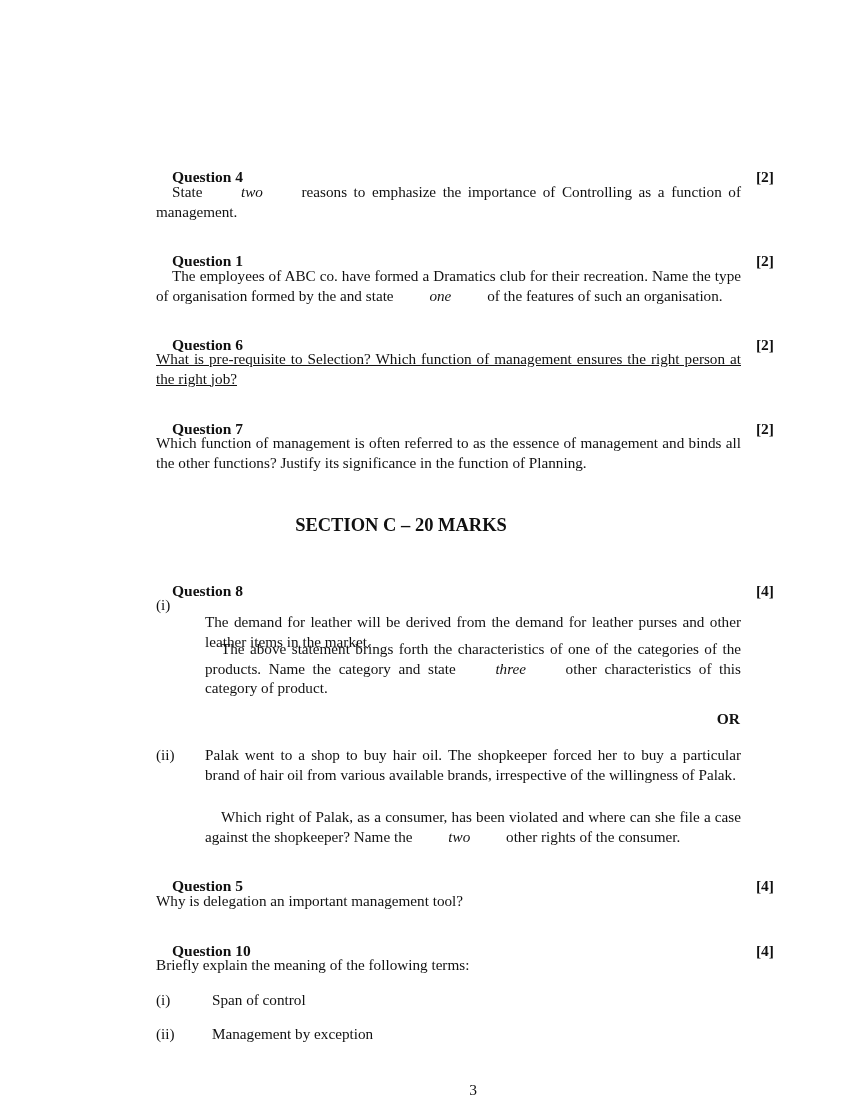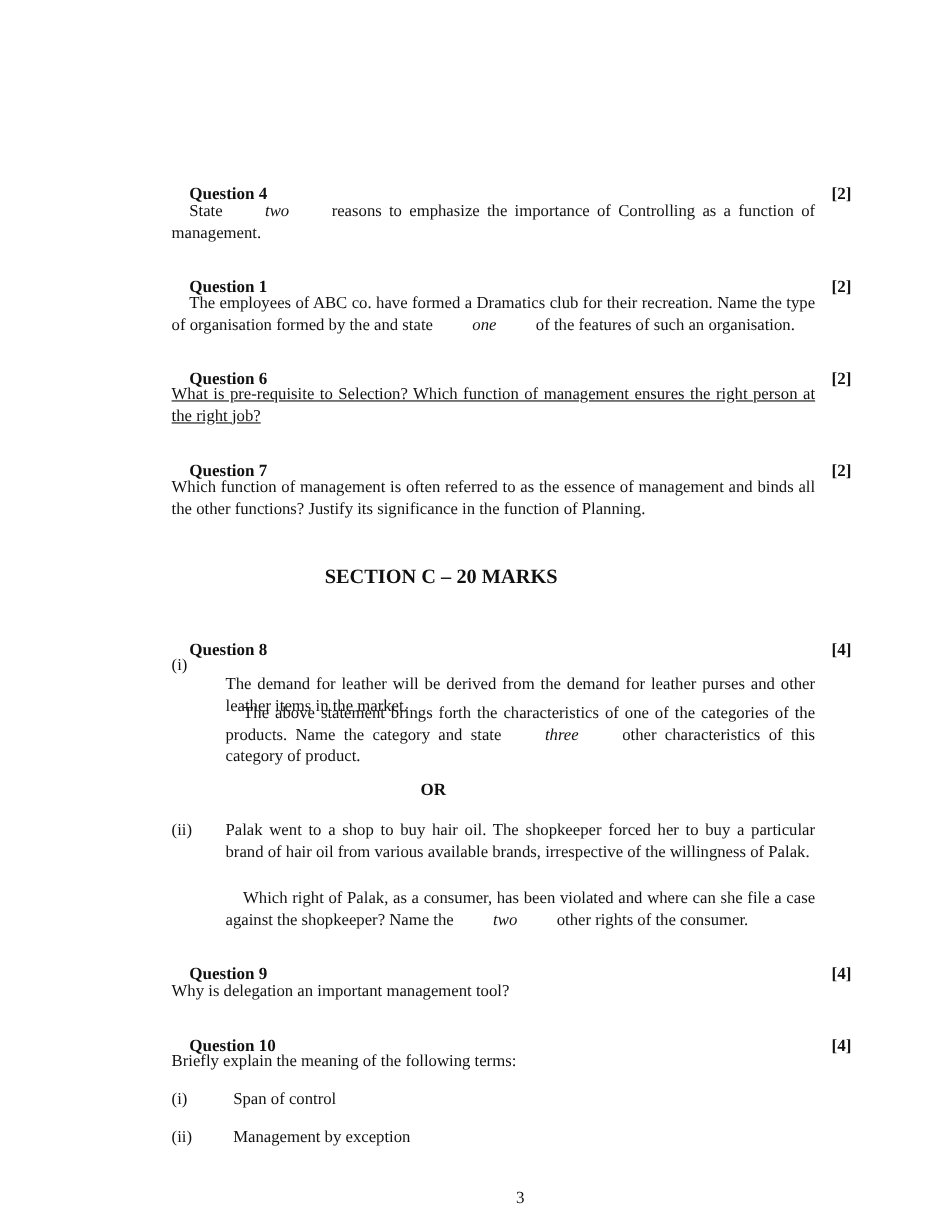--- a/index.html
+++ b/index.html
@@ -32,21 +32,21 @@
       position: absolute;
       left: 0; width: 706px;
       text-align: center;
       font-weight: bold;
       font-size: 18.5px;
       top: 467px;
     }
     .or-title {
       position: absolute;
       left: 0; width: 692px;
-      text-align: center;
+      text-align: right;
       font-weight: bold;
       font-size: 15.5px;
       top: 662px;
     }
     .sub-label {
       position: absolute;
       left: 108px;
       line-height: 19.5px;
     }
     .sub-body {
@@ -104,21 +104,21 @@
 <div class="sub-body" style="top:564px;">The demand for leather will be derived from the demand for leather purses and other leather items in the market.</div>
 <div class="sub-body" style="top:591px;"><span>The above statement brings forth the characteristics of one of the categories of the products. Name the category and state </span><i>three</i><span> other characteristics of this category of product.</span></div>
 
 <div class="or-title">OR</div>
 
 <div class="sub-label" style="top:697px;">(ii)</div>
 <div class="sub-body" style="top:697px;">Palak went to a shop to buy hair oil. The shopkeeper forced her to buy a particular brand of hair oil from various available brands, irrespective of the willingness of Palak.</div>
 <div class="sub-body" style="top:759px;"><span>Which right of Palak, as a consumer, has been violated and where can she file a case against the shopkeeper?  Name the </span><i>two</i><span> other rights of the consumer.</span></div>
 
 <div class="q-head" style="top:812px;">
-  <span>Question 9</span>
+  <span>Question 5</span>
   <span>[4]</span>
 </div>
 <div class="para" style="top:843px;">Why is delegation an important management tool?</div>
 
 <div class="q-head" style="top:877px;">
   <span>Question 10</span>
   <span>[4]</span>
 </div>
 <div class="para" style="top:907px;">Briefly explain the meaning of the following terms:</div>
 

